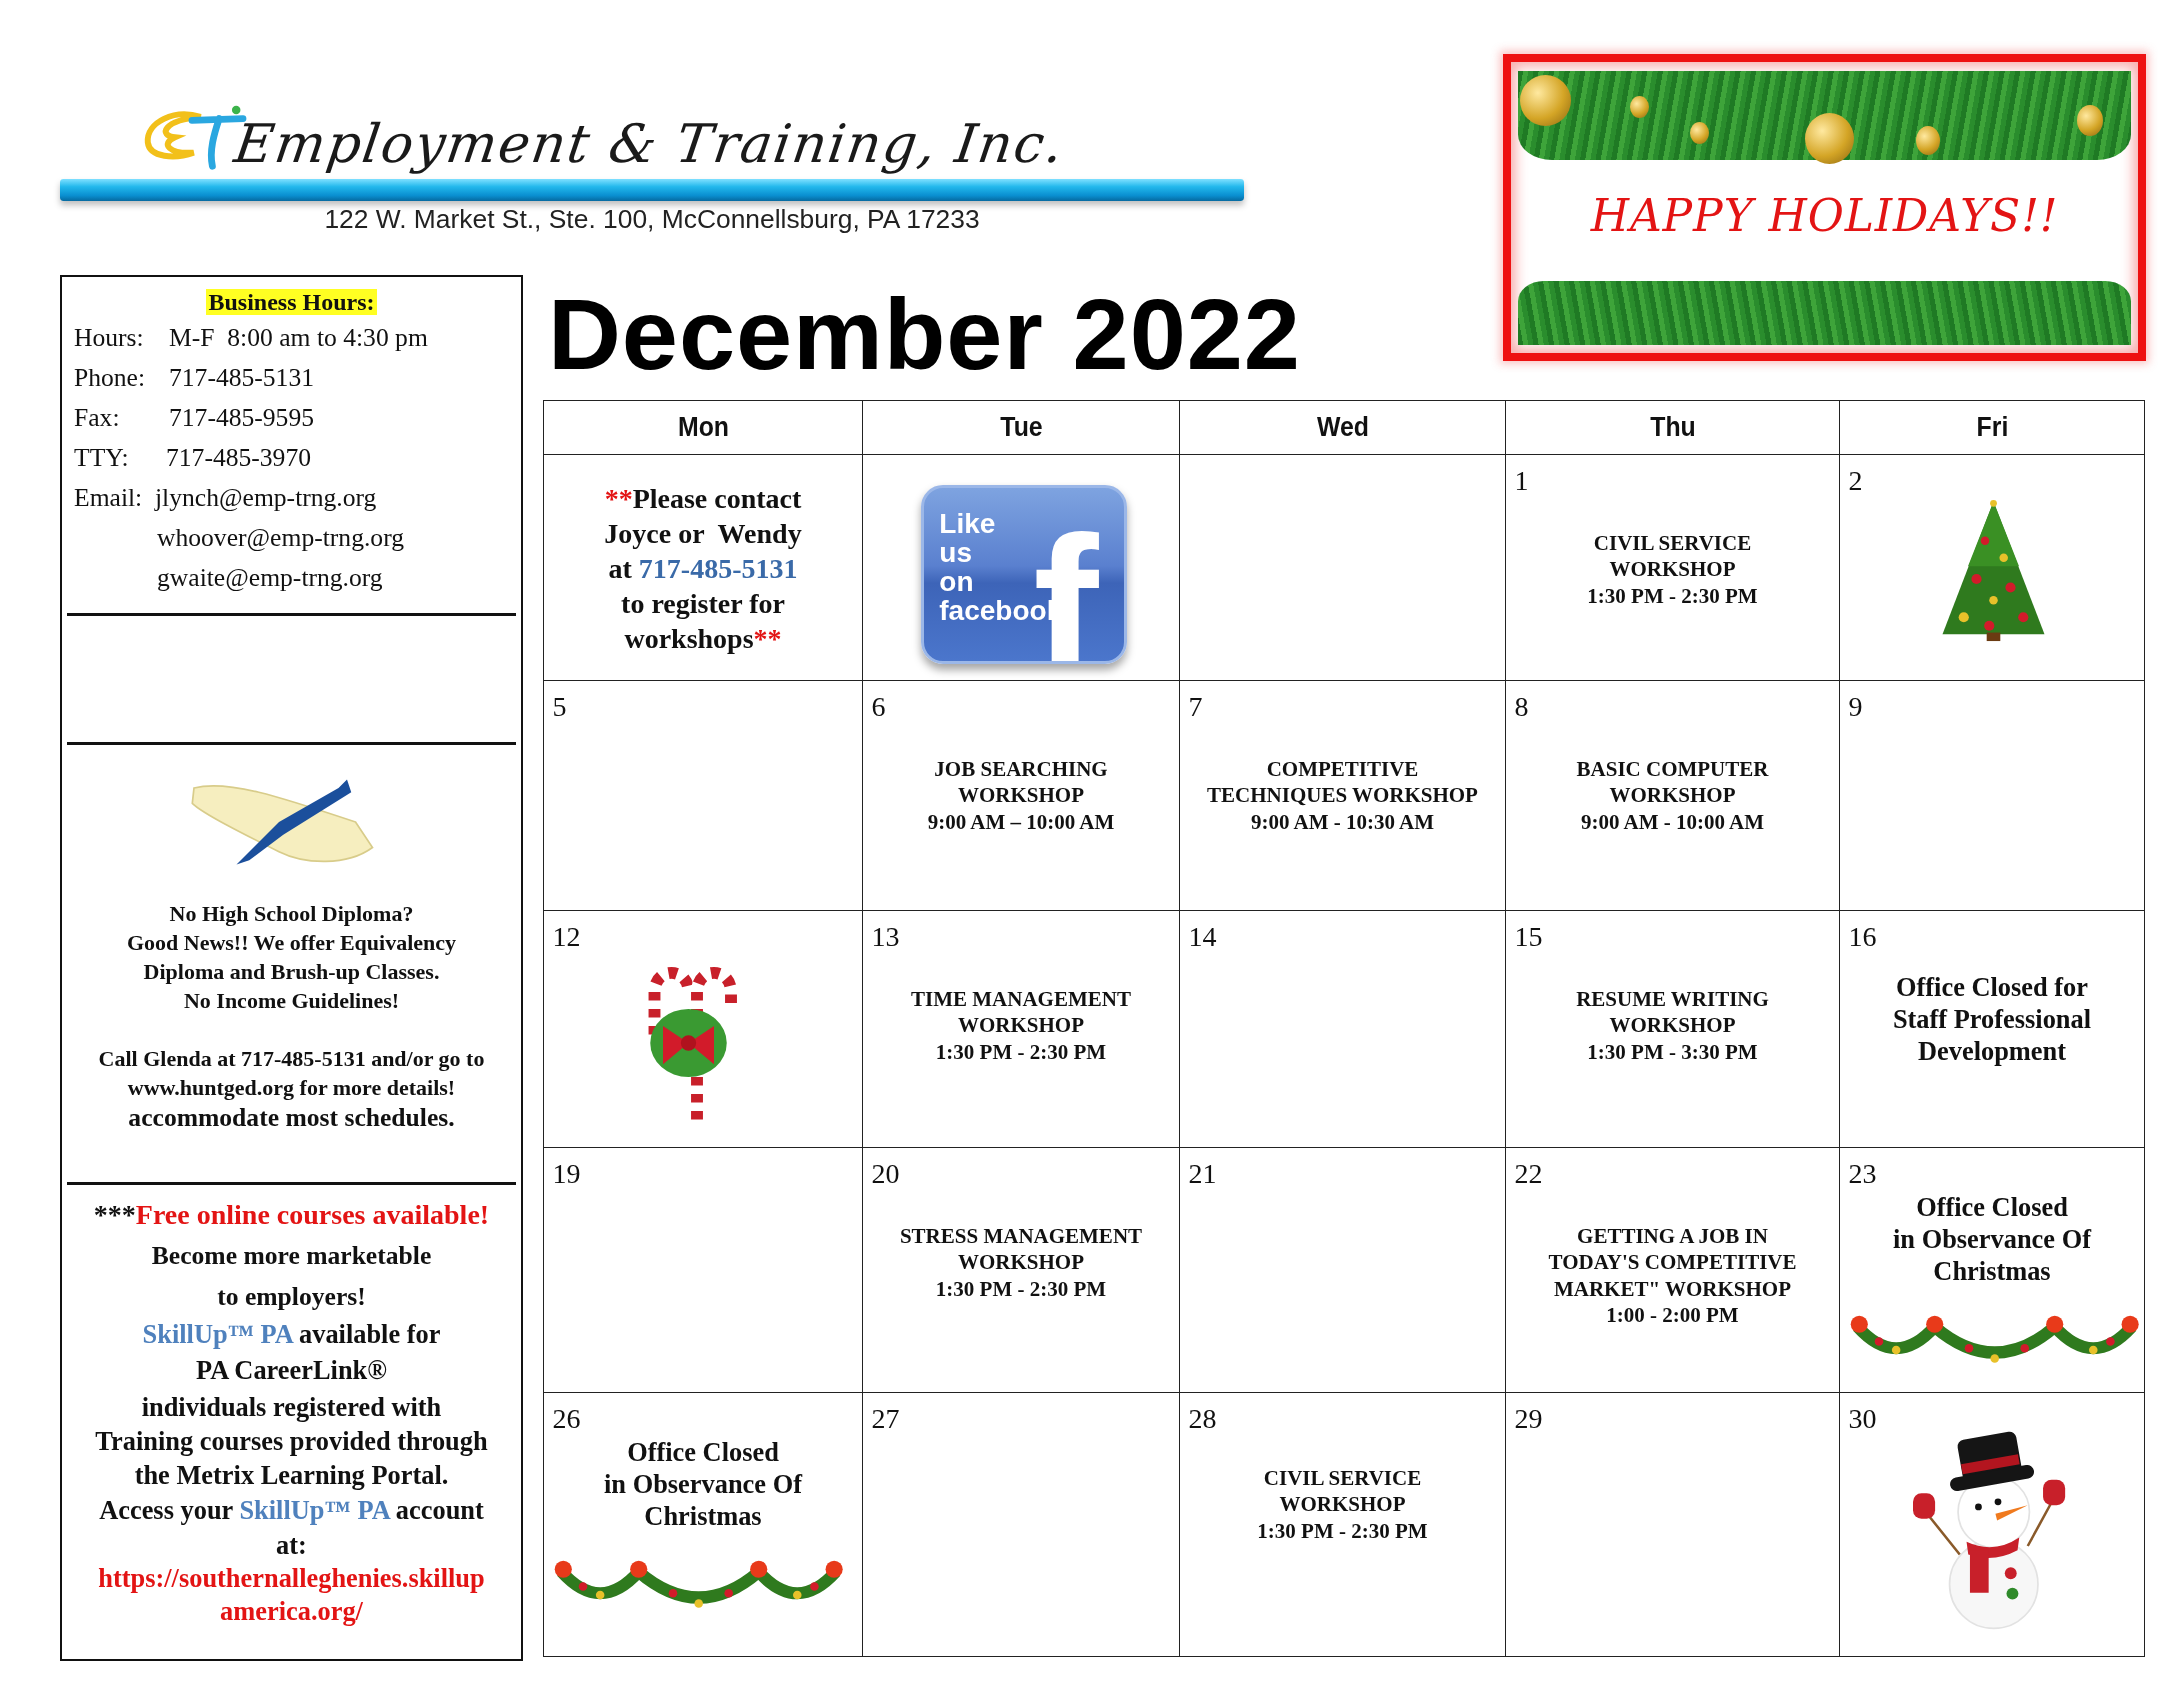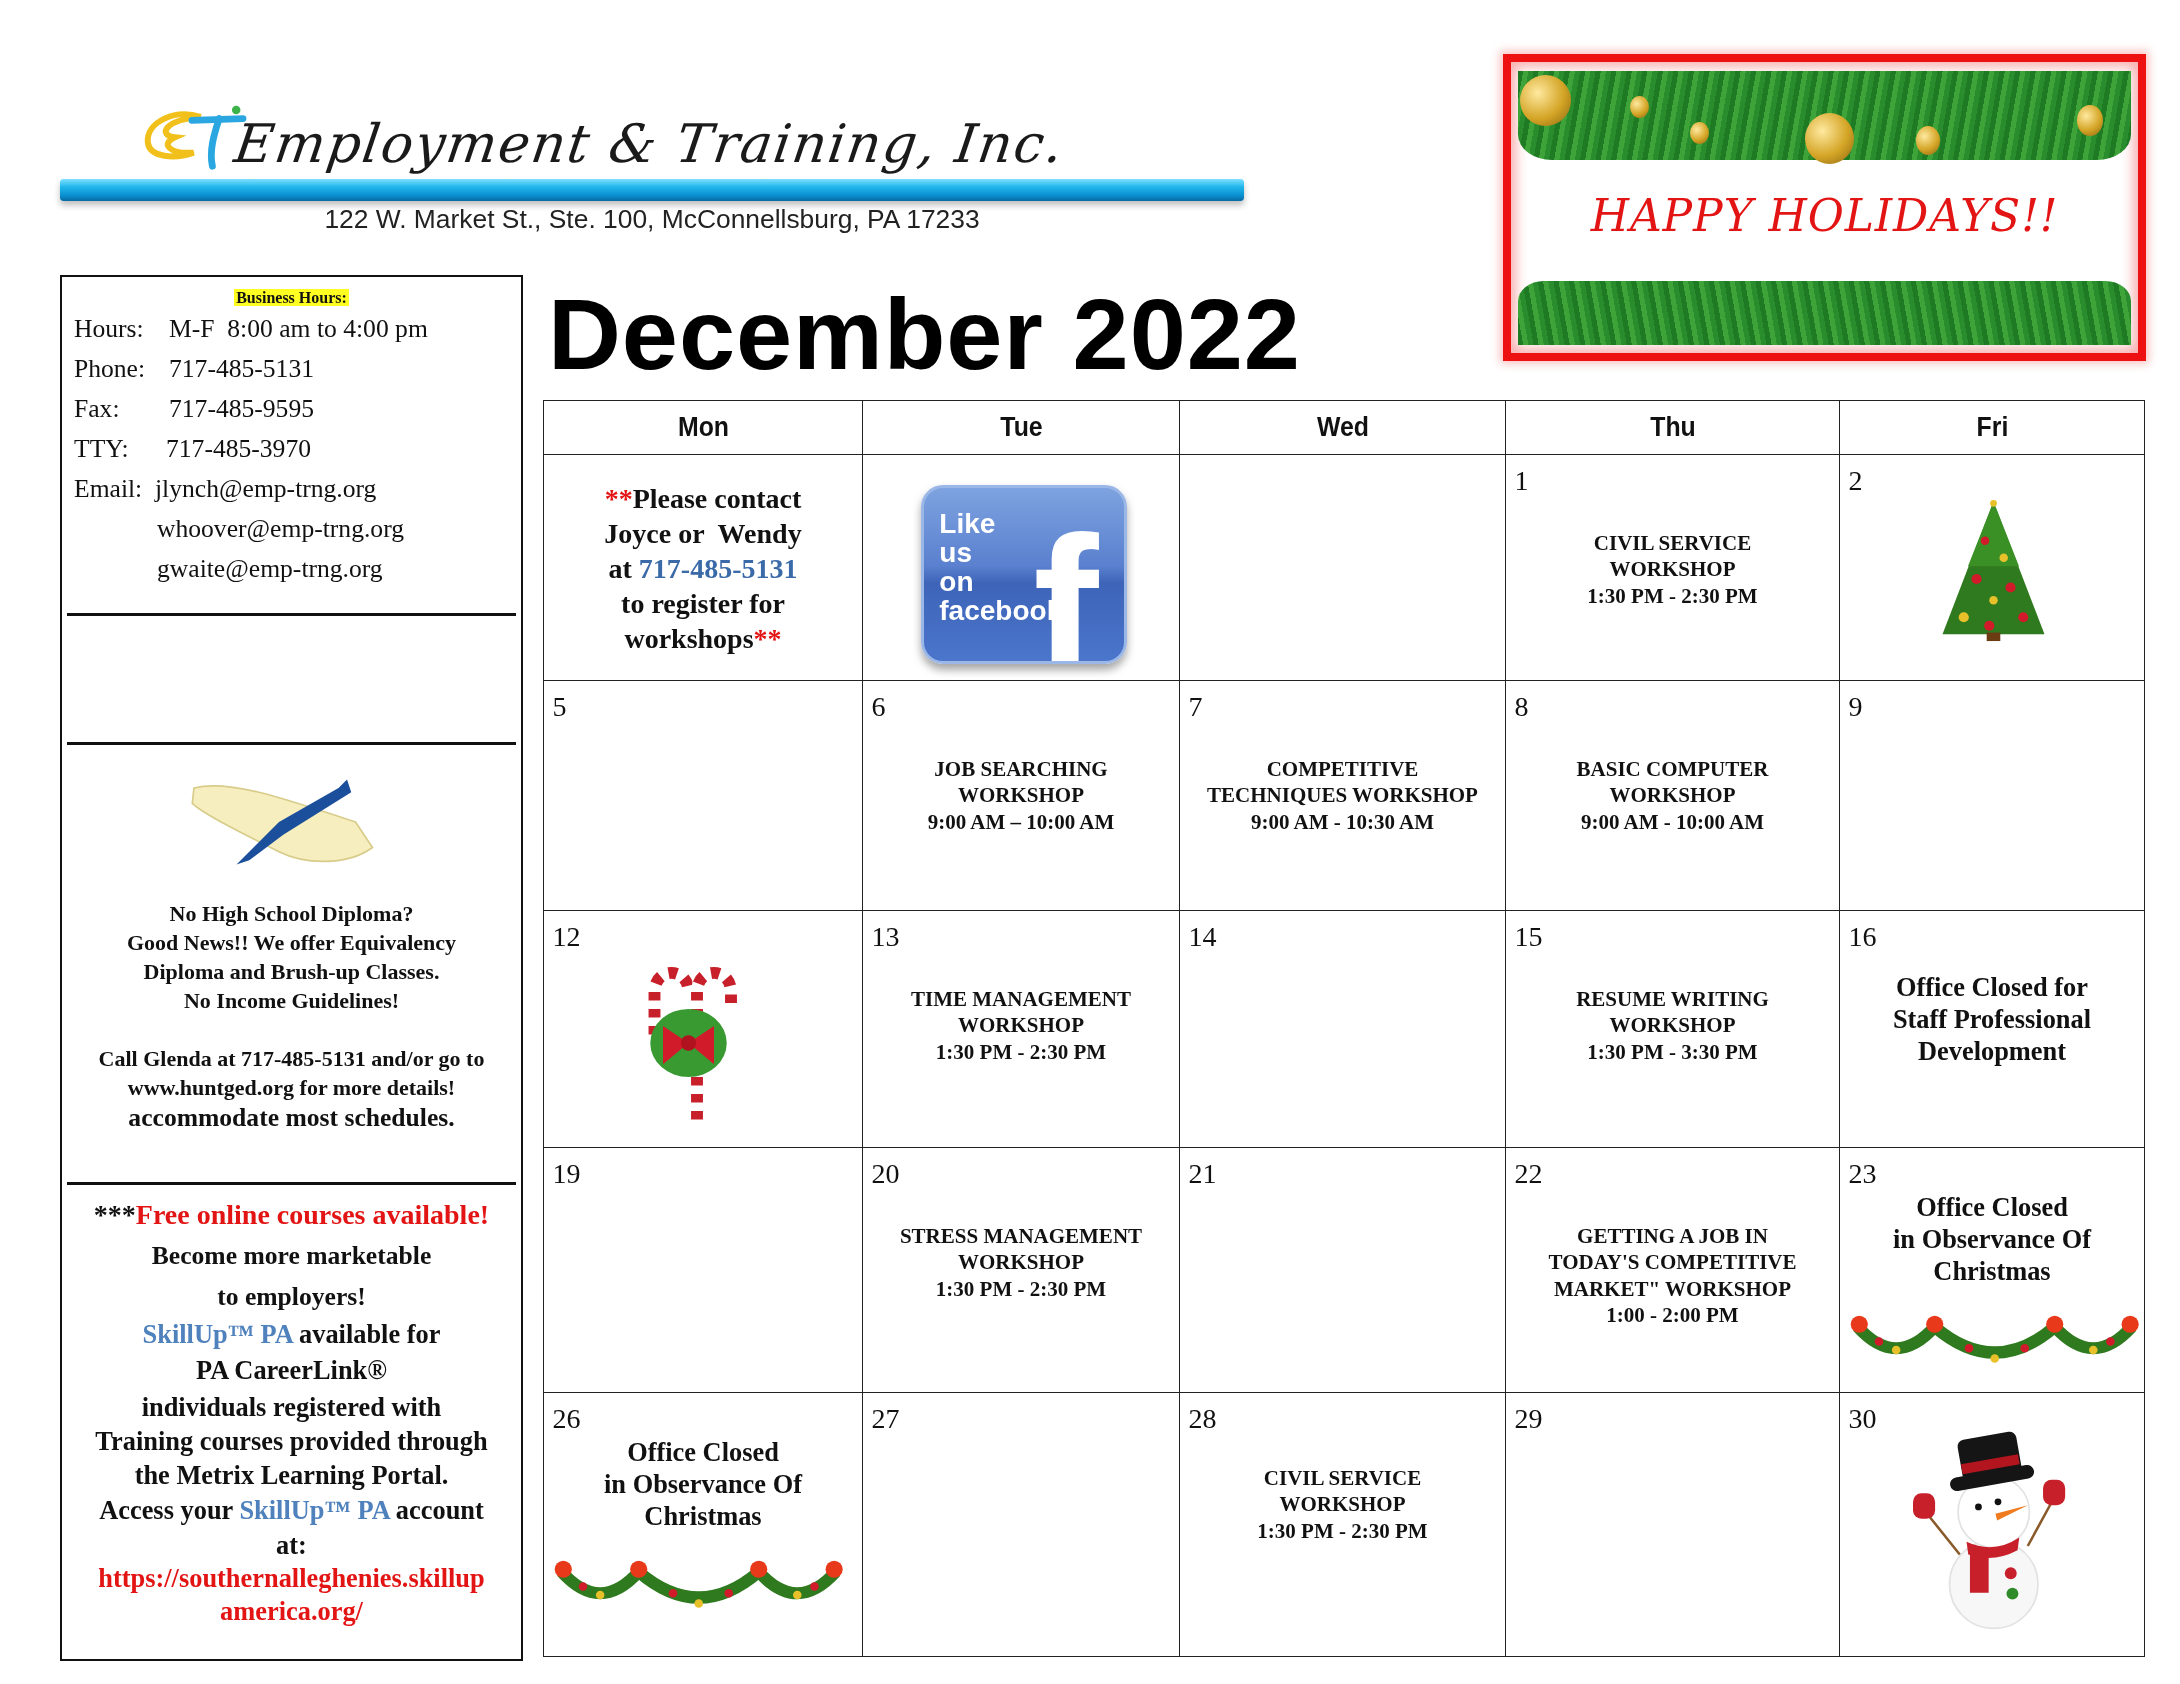--- a/index.html
+++ b/index.html
@@ -30,21 +30,21 @@
   .ornament { position: absolute; border-radius: 50%;
     background: radial-gradient(circle at 35% 35%, #ffe9a0, #d4a526 55%, #8a6410); }
   .banner-text { position: absolute; left: 0; right: 0; top: 128px; text-align: center; color: #e31414;
     font-family: "DejaVu Serif", serif; font-style: italic; font-size: 44px; letter-spacing: 0.9px; }
 
   
   .sidebar { position: absolute; left: 60px; top: 275px; width: 463px; height: 1386px; border: 2.6px solid #111; }
   .sb-section { position: absolute; left: 0; right: 0; }
   .sb-divider { position: absolute; left: 5.1px; right: 5.1px; height: 2.6px; background: #111; }
   .hours-title { text-align: center; margin-top: 12px; }
-  .hours-title span { background: #ffff22; font-weight: bold; font-size: 16px; padding: 0 2.6px; }
+  .hours-title span { background: #ffff22; font-weight: bold; font-size: 24px; padding: 0 2.6px; }
   .contact-row { display: flex; font-size: 25.6px; line-height: 40px; padding-left: 12px; white-space: nowrap; }
   .contact-row .lbl { font-weight: normal; width: 95px; }
   .contact-row.email .lbl { width: 81px; }
   .email-cont { padding-left: 95px; font-size: 25.6px; line-height: 40px; }
   .sb-center { text-align: center; font-weight: bold; }
   .red { color: #e31414; }
   .blue-link { color: #3a6aa8; }
   .skill-blue { color: #4f81bd; }
 
   
@@ -115,21 +115,21 @@
 
 <div class="sidebar">
 
   <div class="sb-section" style="top:0;">
     <div class="hours-title">
       <span>Business Hours:</span>
     </div>
     <div style="margin-top:1.7px;">
       <div class="contact-row">
         <span class="lbl">Hours:</span>
-        <span style="white-space:pre;">M-F  8:00 am to 4:00 pm</span>
+        <span style="white-space:pre;">M-F  8:00 am to 4:30 pm</span>
       </div>
       <div class="contact-row">
         <span class="lbl">Phone:</span>
         <span>717-485-5131</span>
       </div>
       <div class="contact-row">
         <span class="lbl">Fax:</span>
         <span>717-485-9595</span>
       </div>
       <div class="contact-row">

